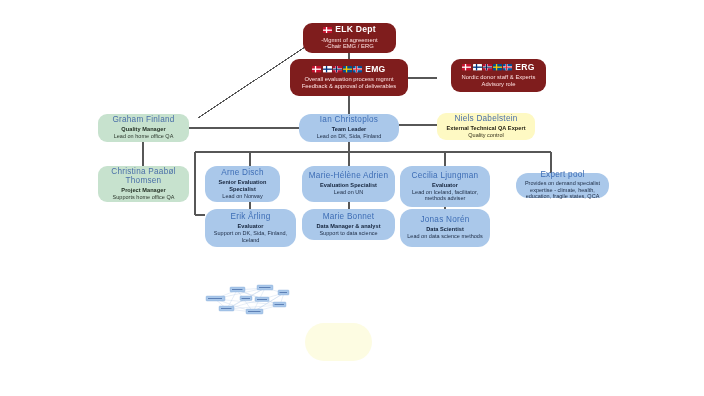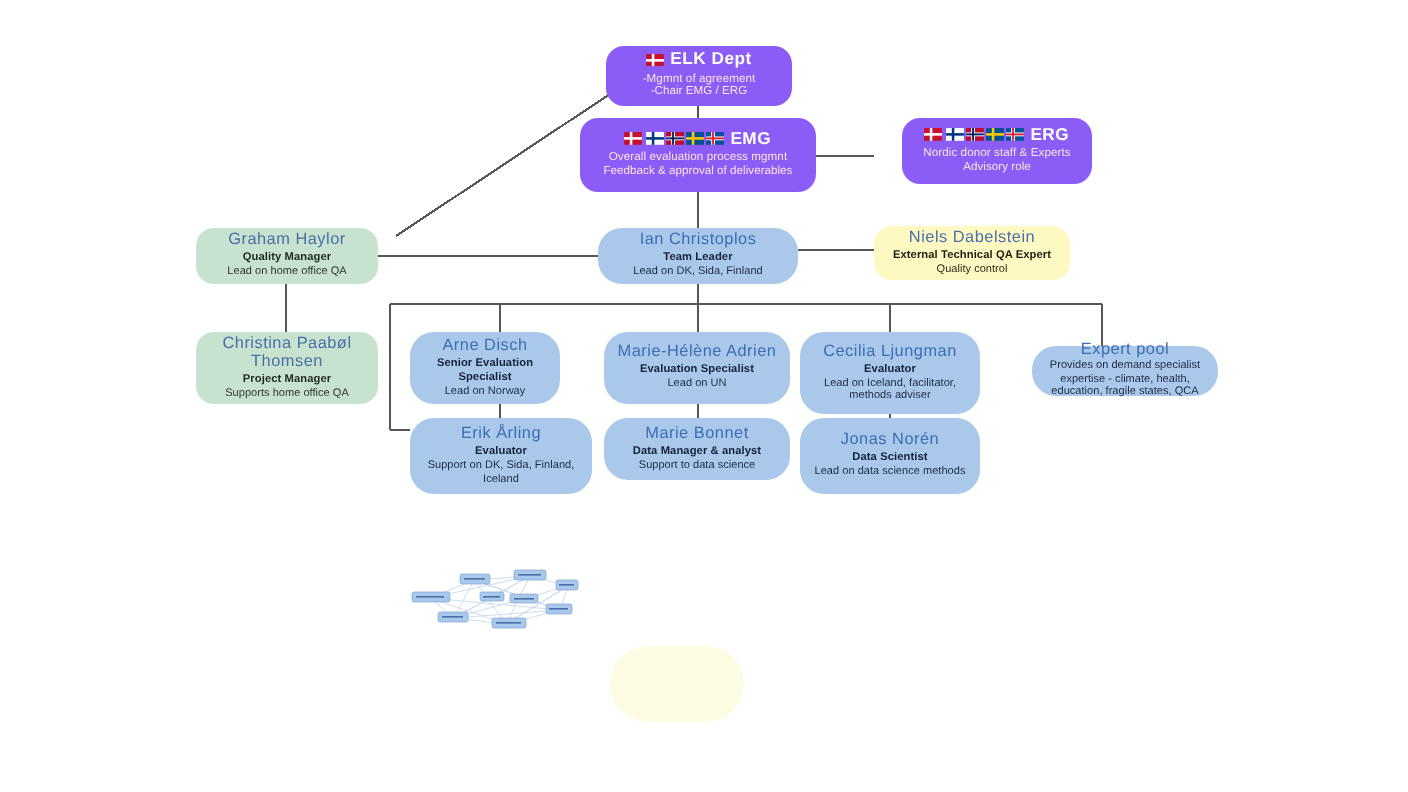--- a/index.html
+++ b/index.html
@@ -40,21 +40,21 @@
     margin-top: 1.5px;
     letter-spacing: 0.05px;
   }
   .n-desc {
     font-size: 5.5px;
     margin-top: 0.5px;
     letter-spacing: 0.02px;
   }
 
   
-  .red { background: #8b5cf6; }
+  .red { background: #7f1d1d; }
   .red .n-title { color: #ffffff; font-size: 8.6px; }
   .red .n-role, .red .n-desc { color: #ffe3e3; font-size: 5.8px; font-weight: normal; }
   .red .n-desc { margin-top: 0px; }
 
   
   .green { background: #c7e2ce; }
   .green .n-title { color: #4a6fa8; font-size: 8.2px; font-weight: normal; }
   .green .n-role { color: #1f2b1f; }
   .green .n-desc { color: #2d382d; }
 
@@ -209,21 +209,21 @@
             <rect x="9.5" width="3" height="20" fill="#dc1e35"></rect>
         </svg>
       </span>
       <span class="n-title">ERG</span>
     </div>
     <div class="n-role">Nordic donor staff &amp; Experts</div>
     <div class="n-desc">Advisory role</div>
   </div>
 
   <div class="node green" style="left:98px; top:114px; width:91px; height:28px;">
-    <div class="n-title">Graham Haylor</div>
+    <div class="n-title">Graham Finland</div>
     <div class="n-role">Quality Manager</div>
     <div class="n-desc">Lead on home office QA</div>
   </div>
 
   <div class="node green" style="left:98px; top:166px; width:91px; height:36px;">
     <div class="n-title wrap">Christina Paabøl Thomsen</div>
     <div class="n-role">Project Manager</div>
     <div class="n-desc">Supports home office QA</div>
   </div>
 

